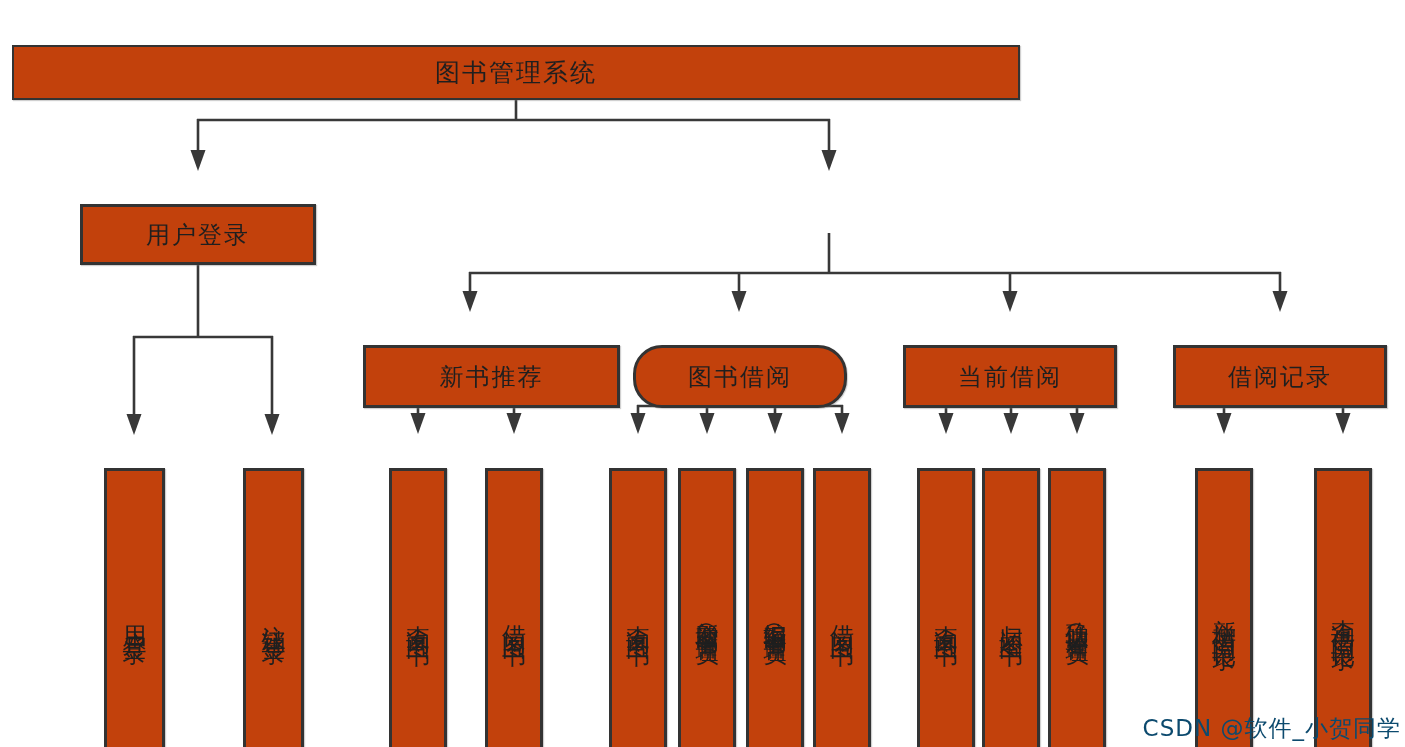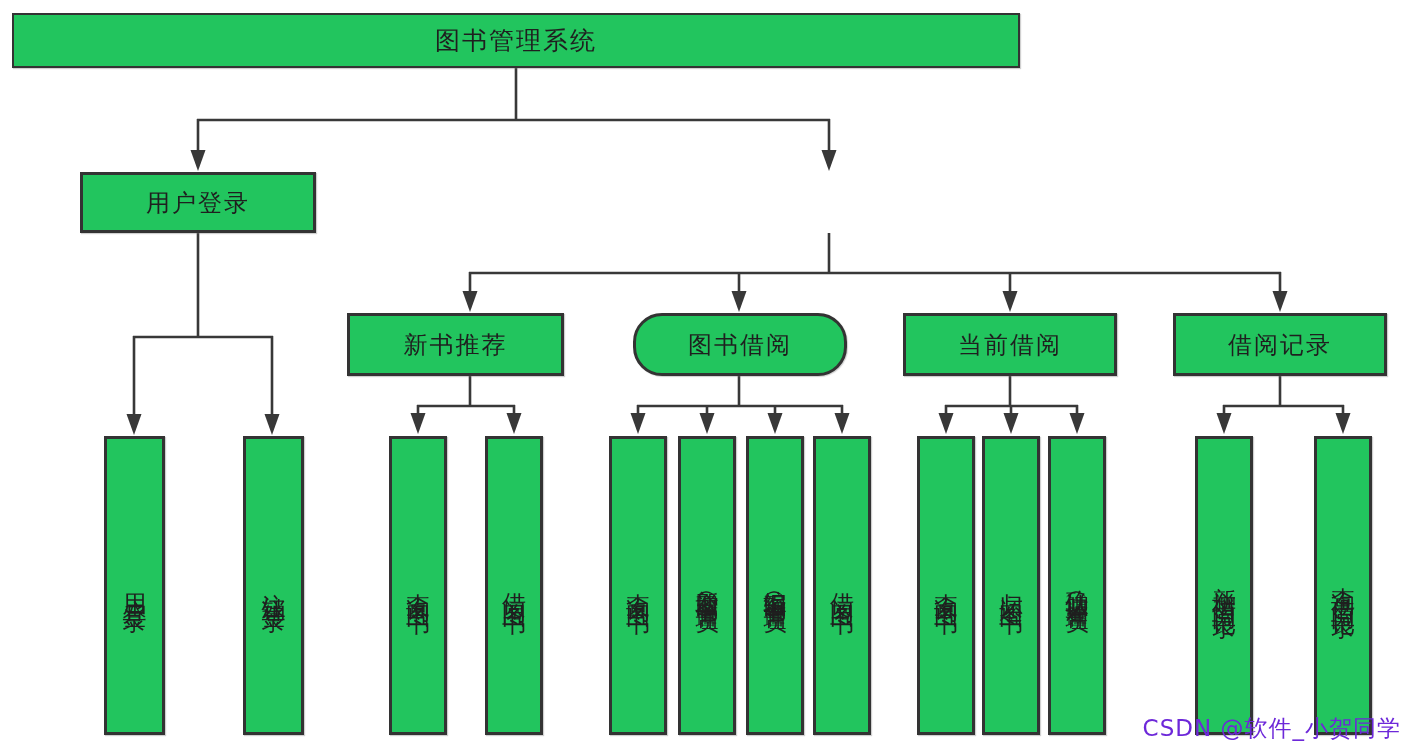--- a/index.html
+++ b/index.html
@@ -7,37 +7,38 @@
     position:relative;
     width:1405px;height:747px;
     background:#ffffff;
     font-family:"DejaVu Sans","Liberation Sans",sans-serif;
     color:#1f1f1f;
     overflow:hidden;
   }
   #wires{position:absolute;left:0;top:0;width:1405px;height:747px;z-index:1;}
   .node{
     position:absolute;
-    background:#22c55e;
+    background:#c2410c;
     border:3px solid #333333;
     box-sizing:border-box;
     display:flex;align-items:center;justify-content:center;
     z-index:2;
     box-shadow:1px 1px 1px rgba(120,120,120,.35);
     letter-spacing:2px;
     white-space:nowrap;
+    margin-top:32px;
   }
   .node.root{
     left:12px;top:13px;width:1008px;height:55px;
     border-width:2px;font-size:25px;
   }
   .node.branch{font-size:24px;}
   .n-user-login {left:80px; top:172px;width:236px;height:61px;}
   .n-book-mgmt {left:711px;top:172px;width:236px;height:61px;}
-  .n-new-book  {left:347px;top:313px;width:217px;height:63px;}
+  .n-new-book  {left:363px;top:313px;width:257px;height:63px;}
   .n-borrowing {left:633px;top:313px;width:214px;height:63px;border-radius:29px;}
   .n-current   {left:903px;top:313px;width:214px;height:63px;}
   .n-records   {left:1173px;top:313px;width:214px;height:63px;}
   .leaf{
     top:436px;height:299px;width:58px;
     writing-mode:vertical-rl;
     font-size:24px;letter-spacing:6px;line-height:1;
     letter-spacing:6px;
   }
   .leaf.long{font-size:23px;letter-spacing:3px;}
@@ -49,21 +50,21 @@
   .l-b2{left:678px;}
   .l-b3{left:746px;}
   .l-b4{left:813px;}
   .l-c1{left:917px;}
   .l-c2{left:982px;}
   .l-c3{left:1048px;}
   .l-r1{left:1195px;}
   .l-r2{left:1314px;}
   #watermark{
     position:absolute;right:4px;bottom:3px;z-index:3;
-    font-size:23px;color:#6d28d9;letter-spacing:1px;
+    font-size:23px;color:#0c4a6e;letter-spacing:1px;
     white-space:nowrap;
   }
 </style>
 </head>
 <body>
 
 <div id="canvas">
 
   <svg id="wires" viewBox="0 0 1405 747" xmlns="http://www.w3.org/2000/svg">
     <g stroke="#383838" stroke-width="2.6" fill="#383838">

